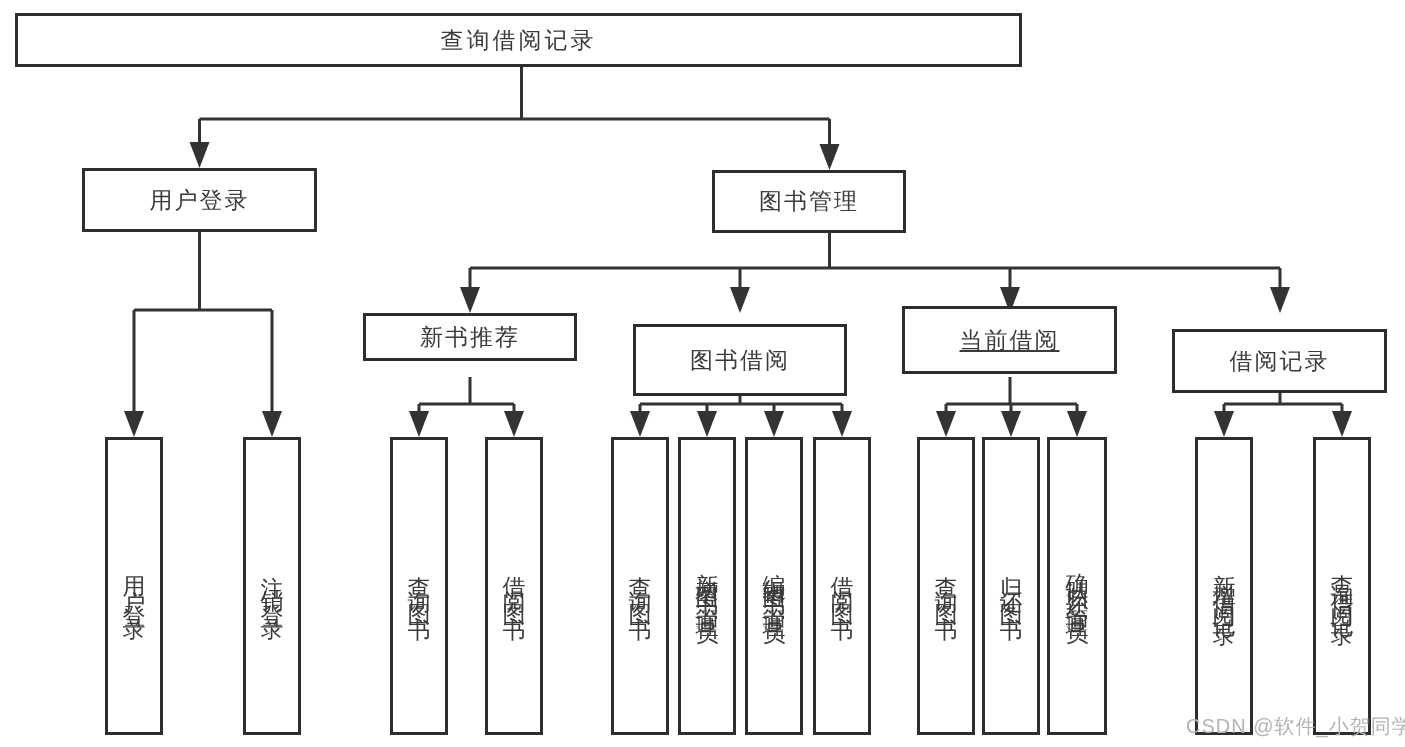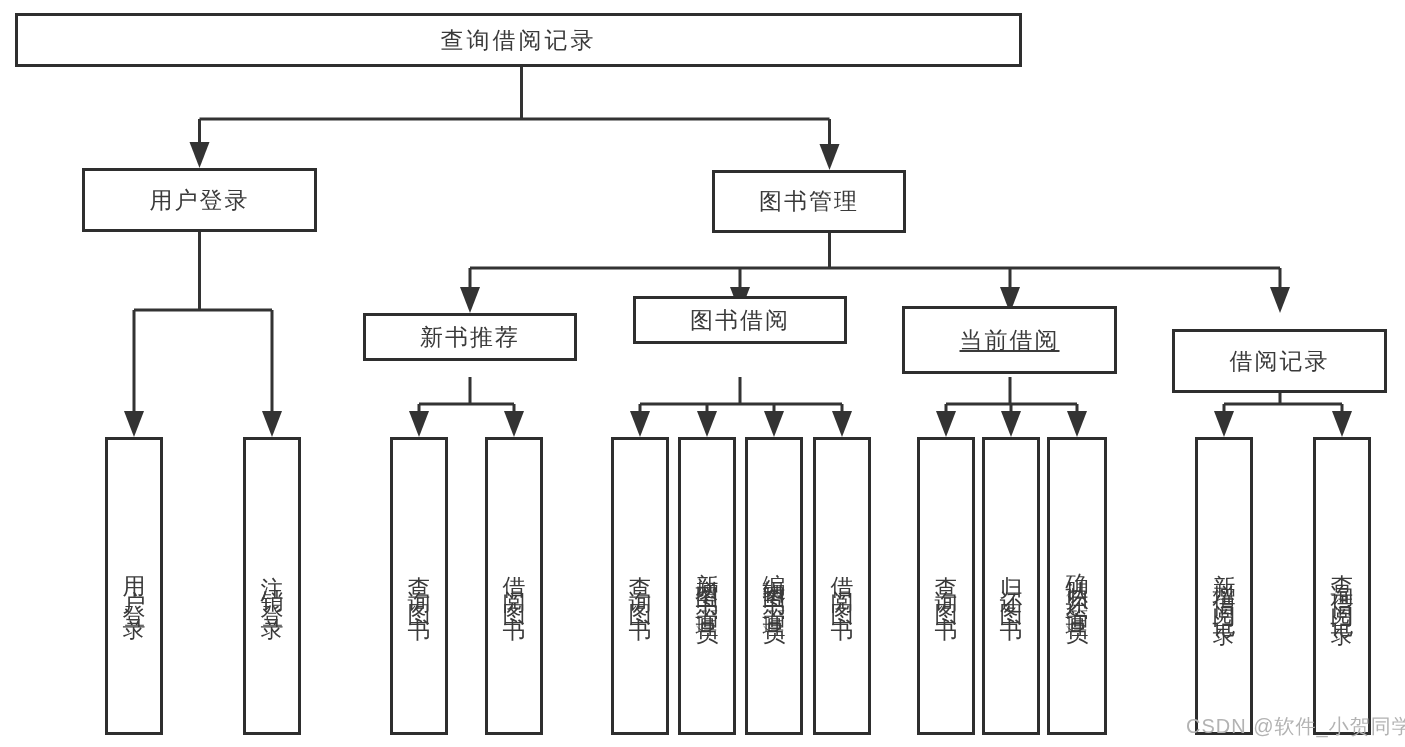--- a/index.html
+++ b/index.html
@@ -110,21 +110,21 @@
   <div class="node hnode" style="left:82px; top:168px; width:235px; height:64px;">
     <span>用户登录</span>
   </div>
   <div class="node hnode" style="left:712px; top:170px; width:194px; height:63px;">
     <span>图书管理</span>
   </div>
 
   <div class="node hnode" style="left:363px; top:313px; width:214px; height:48px;">
     <span>新书推荐</span>
   </div>
-  <div class="node hnode" style="left:633px; top:296px; width:214px; height:48px;justify-content:center;">
+  <div class="node hnode" style="left:633px; top:324px; width:214px; height:72px;justify-content:center;">
     <span>图书借阅</span>
   </div>
   <div class="node hnode" style="left:902px; top:306px; width:215px; height:68px;text-decoration:underline;">
     <span>当前借阅</span>
   </div>
   <div class="node hnode" style="left:1172px; top:313px; width:215px; height:64px;margin-top:16px;">
     <span>借阅记录</span>
   </div>
 
   <div class="node vnode ls4" style="left:105px; top:437px; width:58px; height:298px;">

